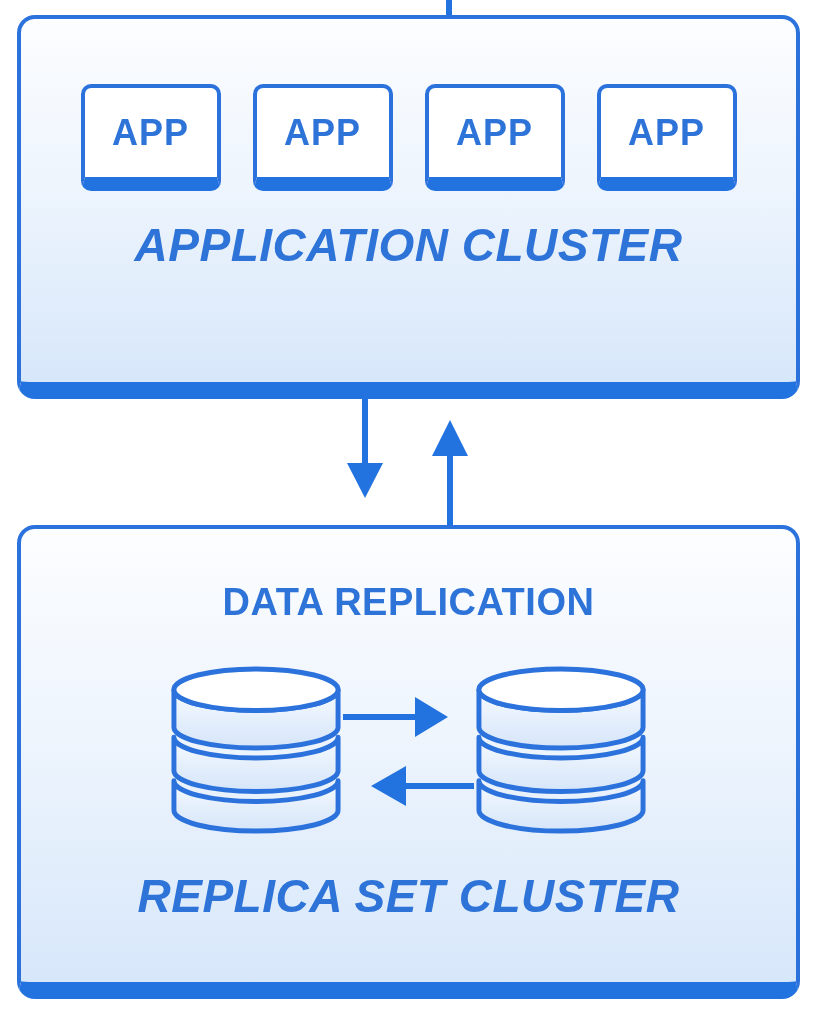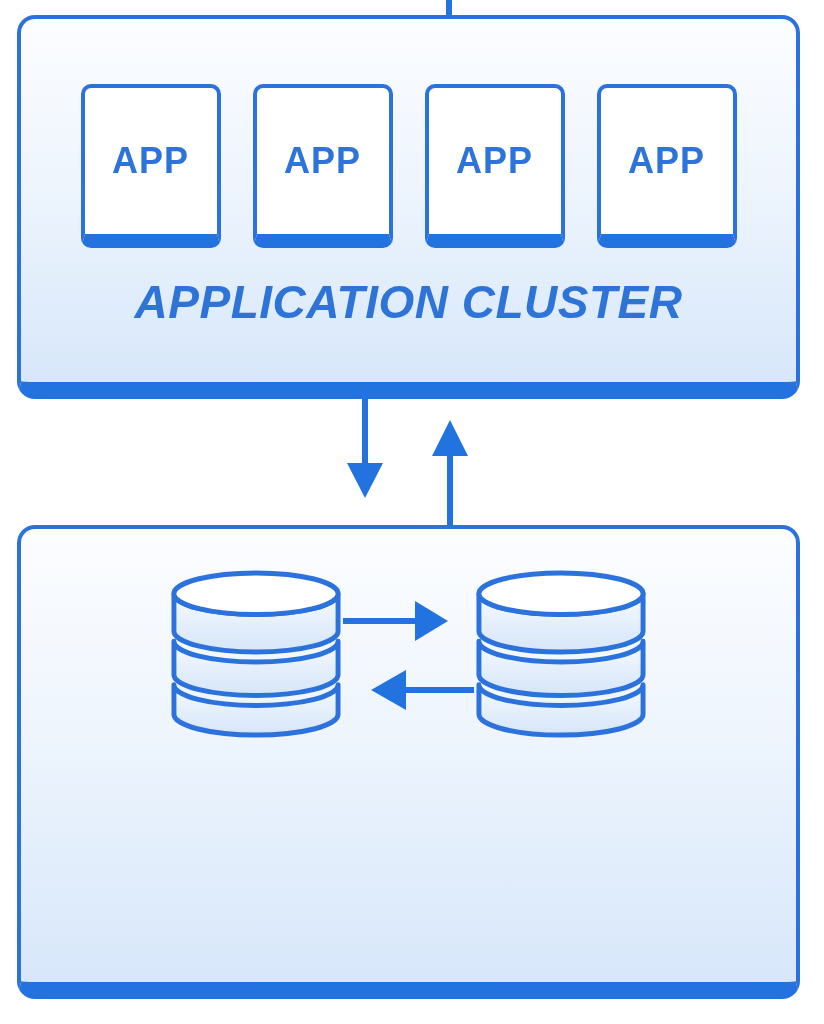--- a/index.html
+++ b/index.html
@@ -36,21 +36,21 @@
   .replica-cluster { top: 525px; height: 474px; }
 
   .app-row {
     display: flex;
     justify-content: center;
     gap: 32px;
     margin-top: 65px;
   }
   .app-card {
     width: 140px;
-    height: 164px;
+    height: 107px;
     background: #ffffff;
     border: 4px solid #2c72dc;
     border-bottom: 14px solid #2273e0;
     border-radius: 10px;
     display: flex;
     align-items: center;
     justify-content: center;
   }
   .app-card span {
     font-size: 36px;
@@ -124,20 +124,21 @@
       <rect x="32" y="0" width="6" height="68"></rect>
       <polygon points="17,64 53,64 35,99"></polygon>
     </g>
     <g fill="#2273e0">
       <polygon points="102,57 138,57 120,21"></polygon>
       <rect x="117" y="55" width="6" height="72"></rect>
     </g>
   </svg>
 
   <section class="cluster-box replica-cluster">
+    <div class="replica-title">DATA REPLICATION</div>
 
     <div class="db-row">
 
       <svg width="174" height="174" viewBox="0 0 176 174" xmlns="http://www.w3.org/2000/svg">
         <defs>
           <linearGradient id="dbg1" x1="0" y1="0" x2="0" y2="1">
             <stop offset="0" stop-color="#f6faff"></stop>
             <stop offset="1" stop-color="#d5e5f9"></stop>
           </linearGradient>
         </defs>
@@ -170,15 +171,16 @@
         <g stroke="#2c72dc" stroke-width="5" stroke-linejoin="round" fill="url(#dbg2)">
           <path d="M 5 26 A 83 21 0 0 0 171 26 L 171 64 A 83 21 0 0 1 5 64 Z"></path>
           <path d="M 5 74 A 83 21 0 0 0 171 74 L 171 108 A 83 21 0 0 1 5 108 Z"></path>
           <path d="M 5 118 A 83 21 0 0 0 171 118 L 171 148 A 83 21 0 0 1 5 148 Z"></path>
           <ellipse cx="88" cy="26" rx="83" ry="21" fill="#ffffff"></ellipse>
         </g>
       </svg>
 
     </div>
 
+    <div class="cluster-label">REPLICA SET CLUSTER</div>
   </section>
 
 </div>
 
 </body></html>

